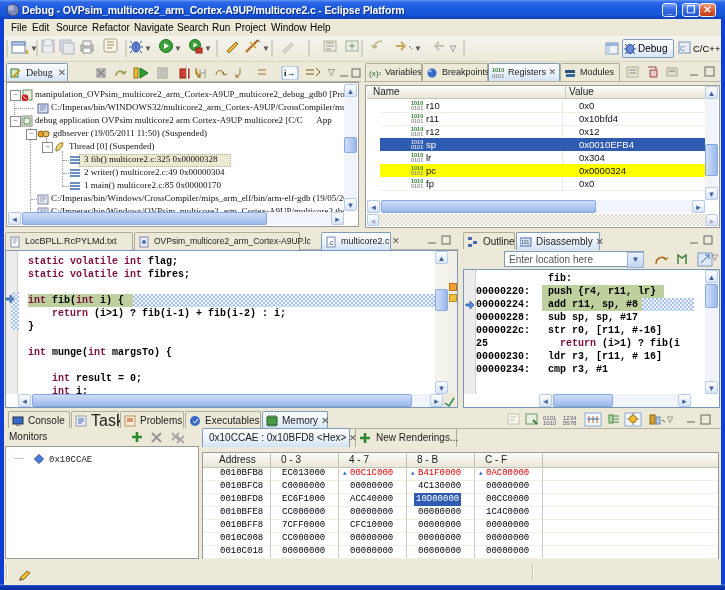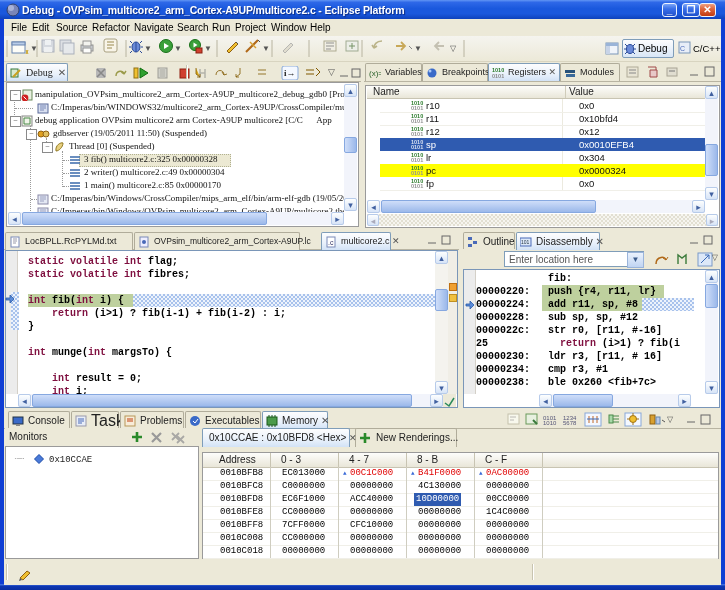--- a/index.html
+++ b/index.html
@@ -581,26 +581,25 @@
       </svg>
       <text></text>
       <span class="abs" style="right:3px;top:4px;color:#555;font-size:8px;">▽</span>
     </div>
     <div class="content" style="left:1px;top:38px;width:257px;height:139px;border-color:#7a96b8;">
       <div class="abs" style="left:0;top:0;width:11px;bottom:13px;background:#ececec;border-right:1px solid #d4d0c8;"></div>
       <div class="abs code" style="left:12px;top:0;right:14px;bottom:13px;overflow:hidden;">
         <div class="cl" style="top:2px">            fib:</div>
         <div class="cl" style="top:15px"><span class="abs" style="left:66px;top:0;width:122px;height:13px;background:#bed09e;"></span><span style="position:relative">00000220:   push {r4, r11, lr}</span></div>
         <div class="cl" style="top:28px"><span class="abs" style="left:66px;top:0;width:100px;height:13px;background:#bed09e;"></span><span class="abs hatch" style="left:166px;top:0;width:52px;height:13px;"></span><span style="position:relative">00000224:   add r11, sp, #8</span></div>
-        <div class="cl" style="top:41px">00000228:   sub sp, sp, #12</div>
+        <div class="cl" style="top:41px">00000228:   sub sp, sp, #17</div>
         <div class="cl" style="top:54px">0000022c:   str r0, [r11, #-16]</div>
         <div class="cl" style="top:67px">25            <b>return</b> (i&gt;1) ? fib(i</div>
         <div class="cl" style="top:80px">00000230:   ldr r3, [r11, # 16]</div>
         <div class="cl" style="top:93px">00000234:   cmp r3, #1</div>
-        <div class="cl" style="top:106px">00000238:   ble 0x260 &lt;fib+7c&gt;</div>
       </div>
       <svg class="abs" style="left:1px;top:30px" width="10" height="10">
           <path d="M1 4 h4 v-3 l4 4 -4 4 v-3 h-4 z" fill="#5a8ad8" stroke="#2a5aa8" stroke-width="0.8"></path>
         </svg>
       <div class="sb" style="right:1px;top:0;width:13px;bottom:13px;">
         <div class="sbbtn" style="left:0;top:0;">
             <span class="arr">▴</span>
           </div>
         <div class="sbthumb sbthumbv" style="left:0;top:14px;width:13px;height:24px;"></div>
         <div class="sbbtn" style="left:0;bottom:0;">

